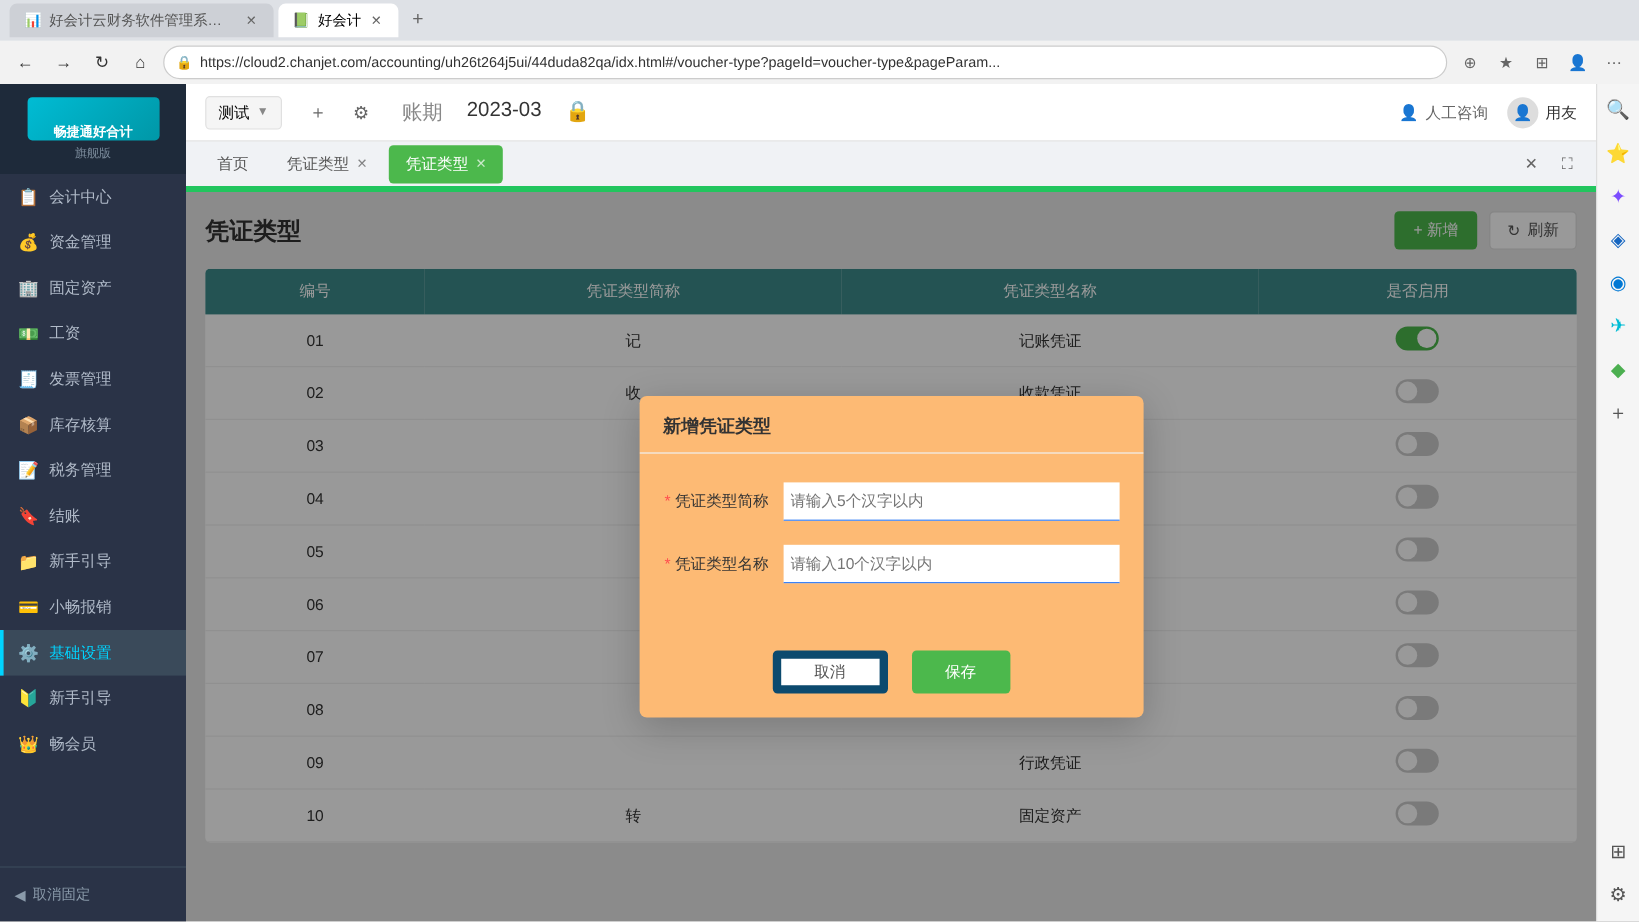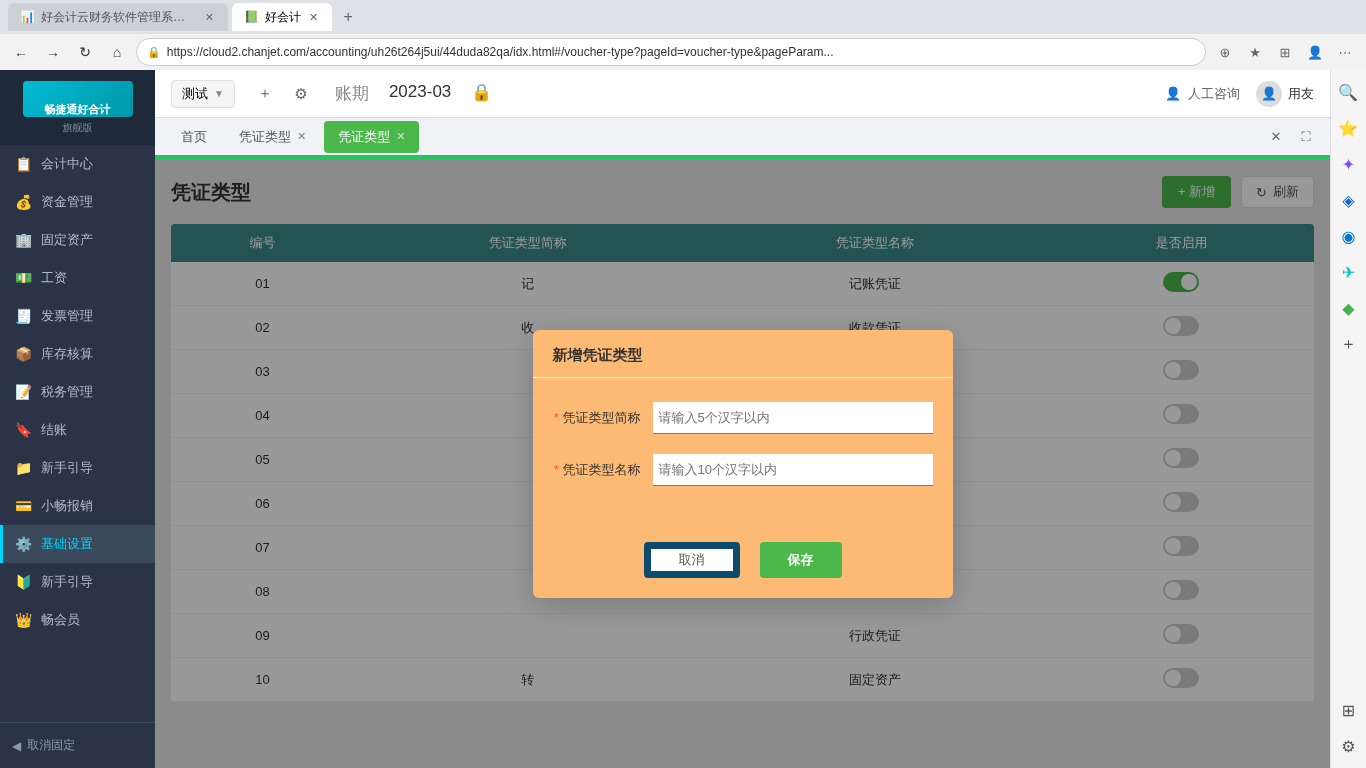--- a/index.html
+++ b/index.html
@@ -97,21 +97,21 @@
     .modal { background: #fdba74; border-radius: 6px; width: 420px; box-shadow: 0 8px 32px rgba(0,0,0,0.2); overflow: hidden; }
     .modal-header { padding: 16px 20px 12px; border-bottom: 1px solid #f0f0f0; display: flex; align-items: center; justify-content: space-between; }
     .modal-title { font-size: 15px; font-weight: bold; color: #333; }
     .modal-body { padding: 24px 20px; }
     .form-row { display: flex; align-items: center; margin-bottom: 20px; }
     .form-label { width: 100px; font-size: 13px; color: #333; text-align: right; padding-right: 12px; flex-shrink: 0; }
     .form-label.required::before { content: '* '; color: #ff4d4f; }
     .form-input { flex: 1; height: 32px; border: none; border-bottom: 1px solid #3b82f6; outline: none; font-size: 13px; padding: 0 6px; }
     .modal-footer { padding: 12px 20px 20px; display: flex; justify-content: center; gap: 20px; }
     .btn-cancel { padding: 2px 28px; border: 7px solid #0c4a6e; background: #fff; border-radius: 4px; cursor: pointer; font-size: 13px; color: #555; }
-    .btn-save { padding: 7px 28px; border: none; background: #4cb84c; border-radius: 4px; cursor: pointer; font-size: 13px; color: #fff; font-weight: bold; }
+    .btn-save { padding: 7px 28px; border: none; background: #4cb84c; border-radius: 4px; cursor: pointer; font-size: 13px; color: #fff; }
   </style>
 </head>
 <body>
 
 <div class="browser-chrome">
   <div class="tab-bar">
     <div class="tab inactive">
       <span style="font-size:12px;">📊</span>
       <span style="max-width:160px;overflow:hidden;white-space:nowrap;text-overflow:ellipsis;font-size:12px;">好会计云财务软件管理系统_会计</span>
       <span class="tab-close">✕</span>

